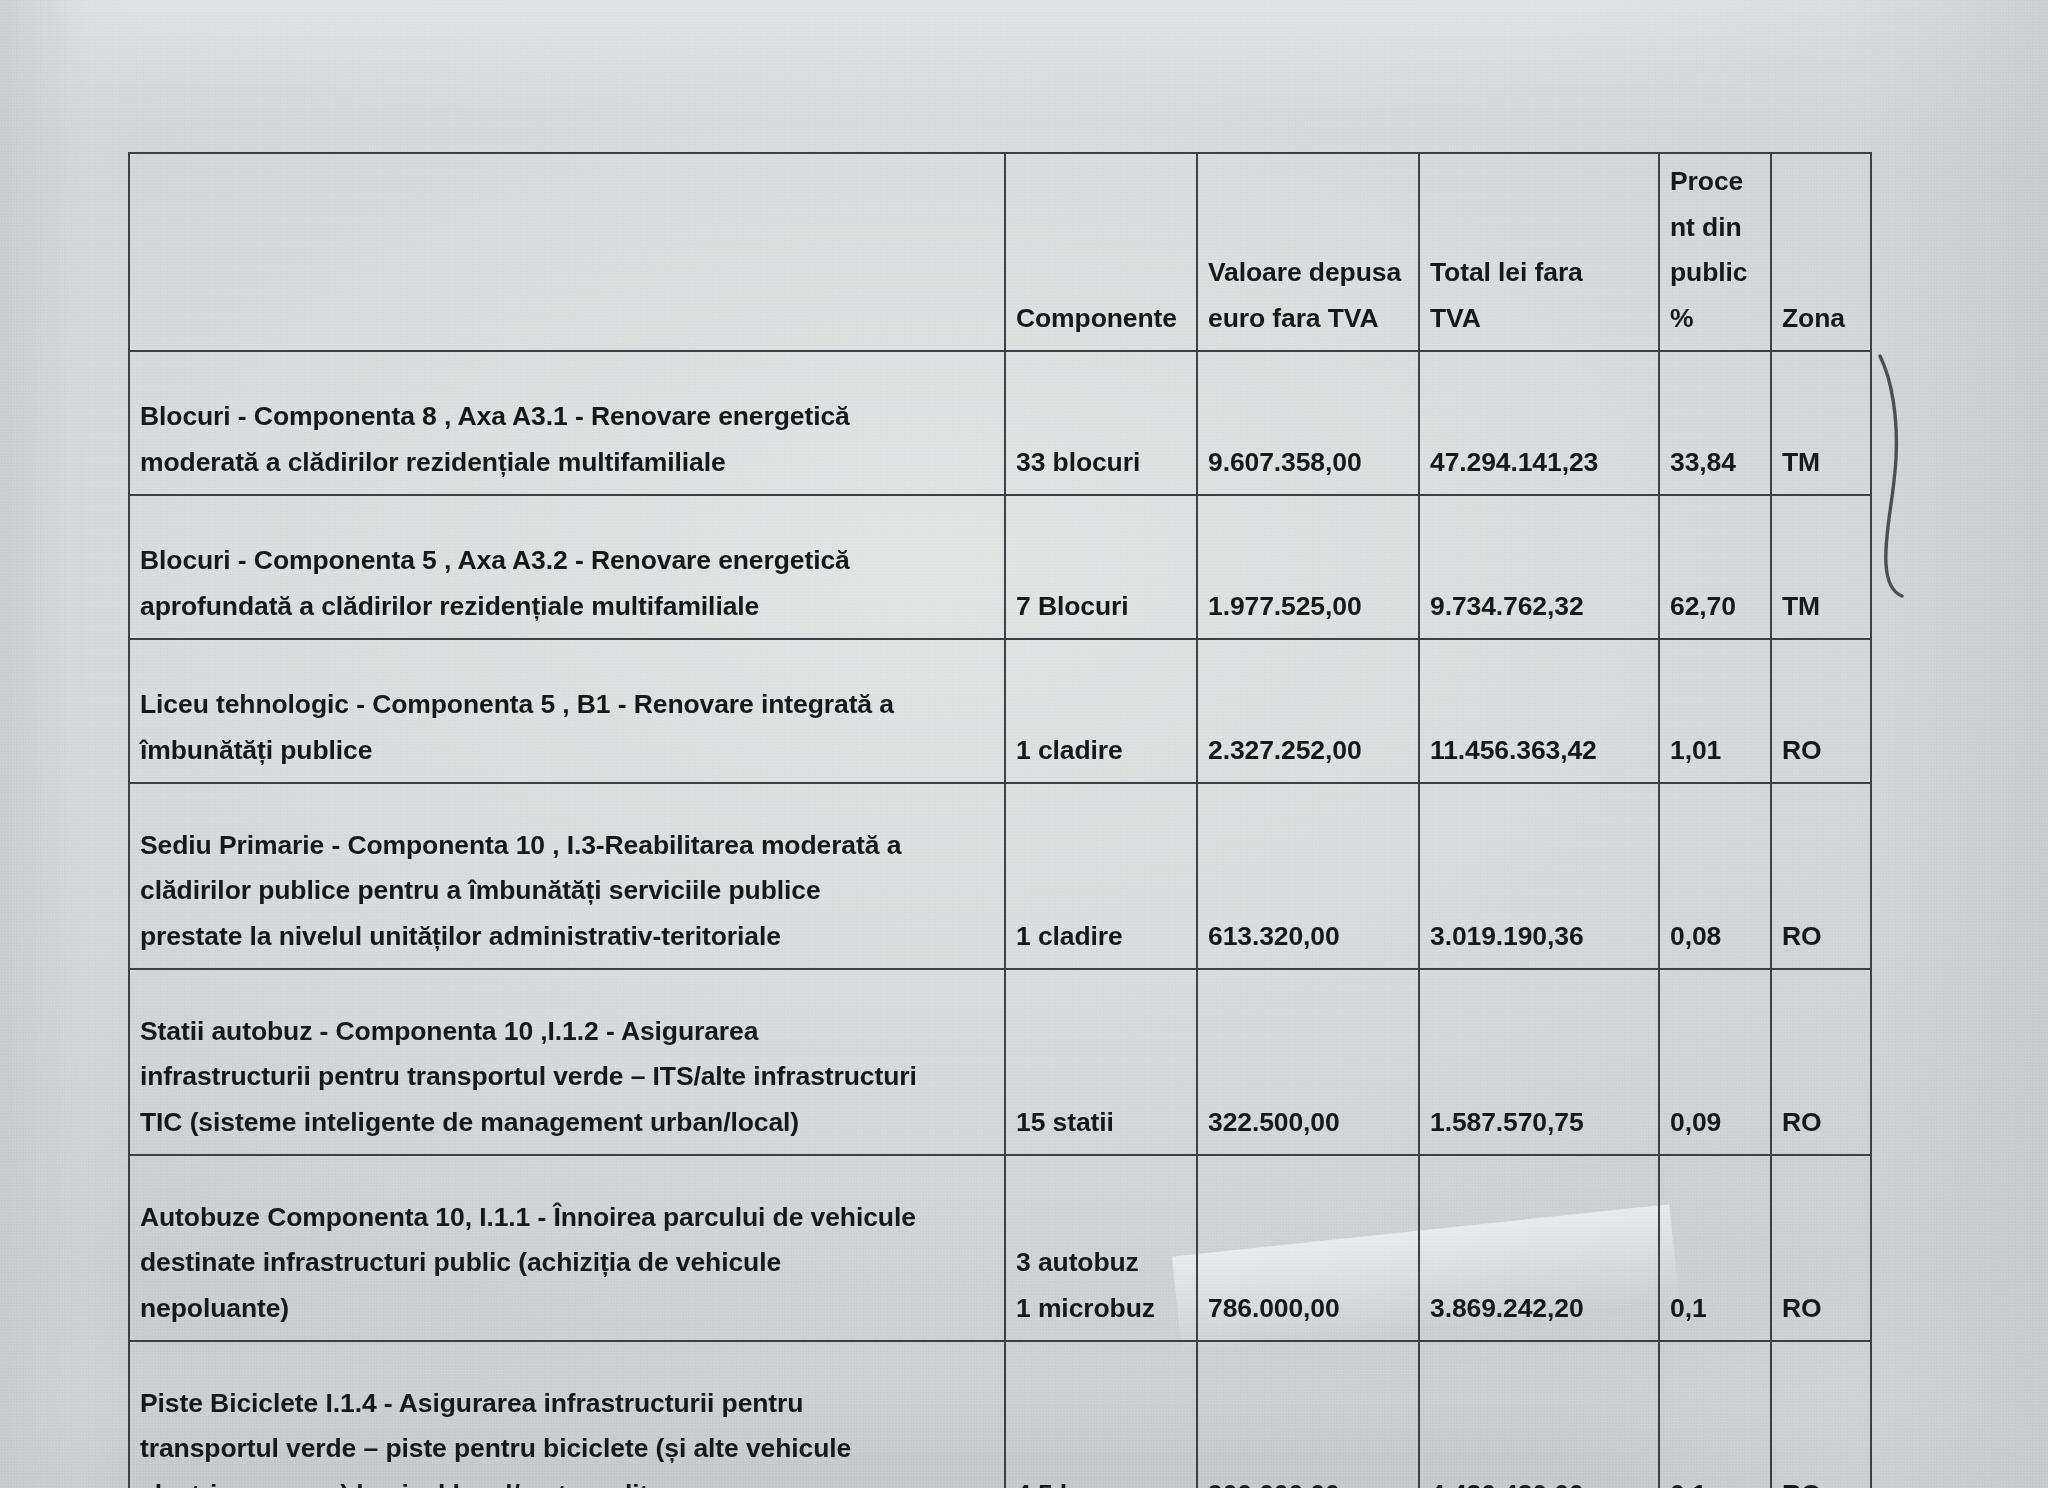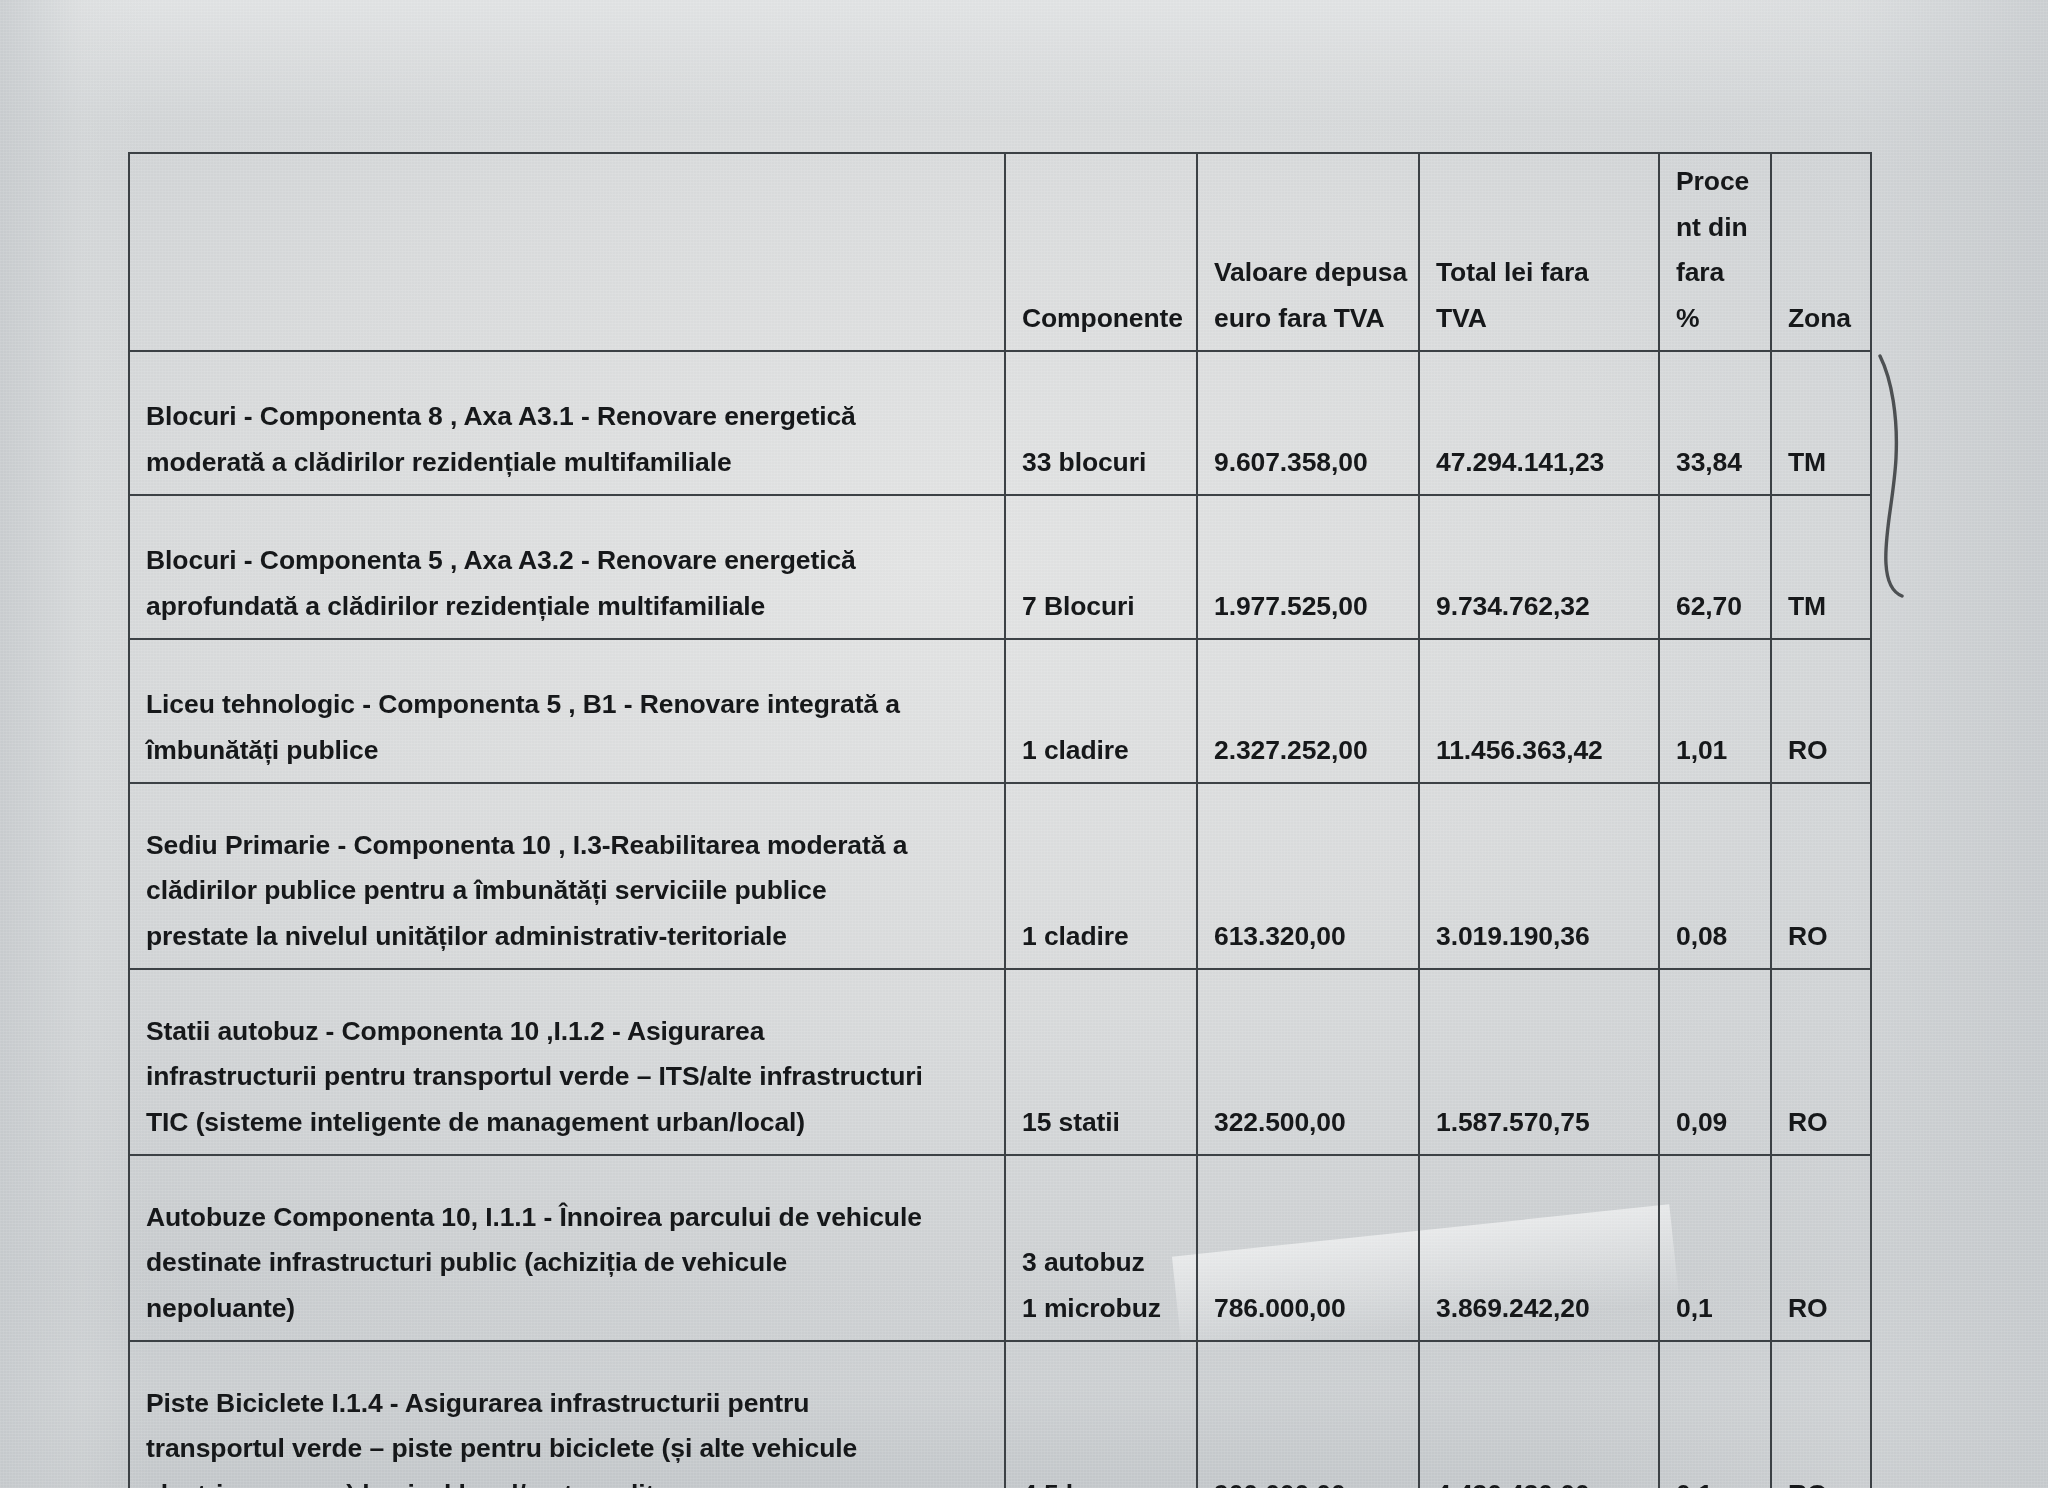--- a/index.html
+++ b/index.html
@@ -66,21 +66,21 @@
   }
   table.doc-table {
     border-collapse: collapse;
     width: 1742px;
     table-layout: fixed;
     color: #16181a;
   }
   table.doc-table td,
   table.doc-table th {
     border: 2.2px solid #3c4145;
-    padding: 5px 10px 9px 16px;
+    padding: 5px 10px 9px 10px;
     vertical-align: bottom;
     font-weight: 700;
     font-size: 26.5px;
     line-height: 1.72;
     letter-spacing: -0.1px;
     text-align: left;
     background: transparent;
   }
   
   col.c-desc   { width: 876px; }
@@ -144,21 +144,21 @@
           <th class="hdr">
             <span class="cell-lines">
                 <span>Total lei fara</span>
                 <span>TVA</span>
               </span>
           </th>
           <th class="hdr">
             <span class="cell-lines">
                 <span>Proce</span>
                 <span>nt din</span>
-                <span>fara</span>
+                <span>public</span>
                 <span>%</span>
               </span>
           </th>
           <th class="hdr zona">Zona</th>
         </tr>
       </thead>
       <tbody id="tbody">
           <tr class="h3">
             <td>
               <span class="cell-lines">

